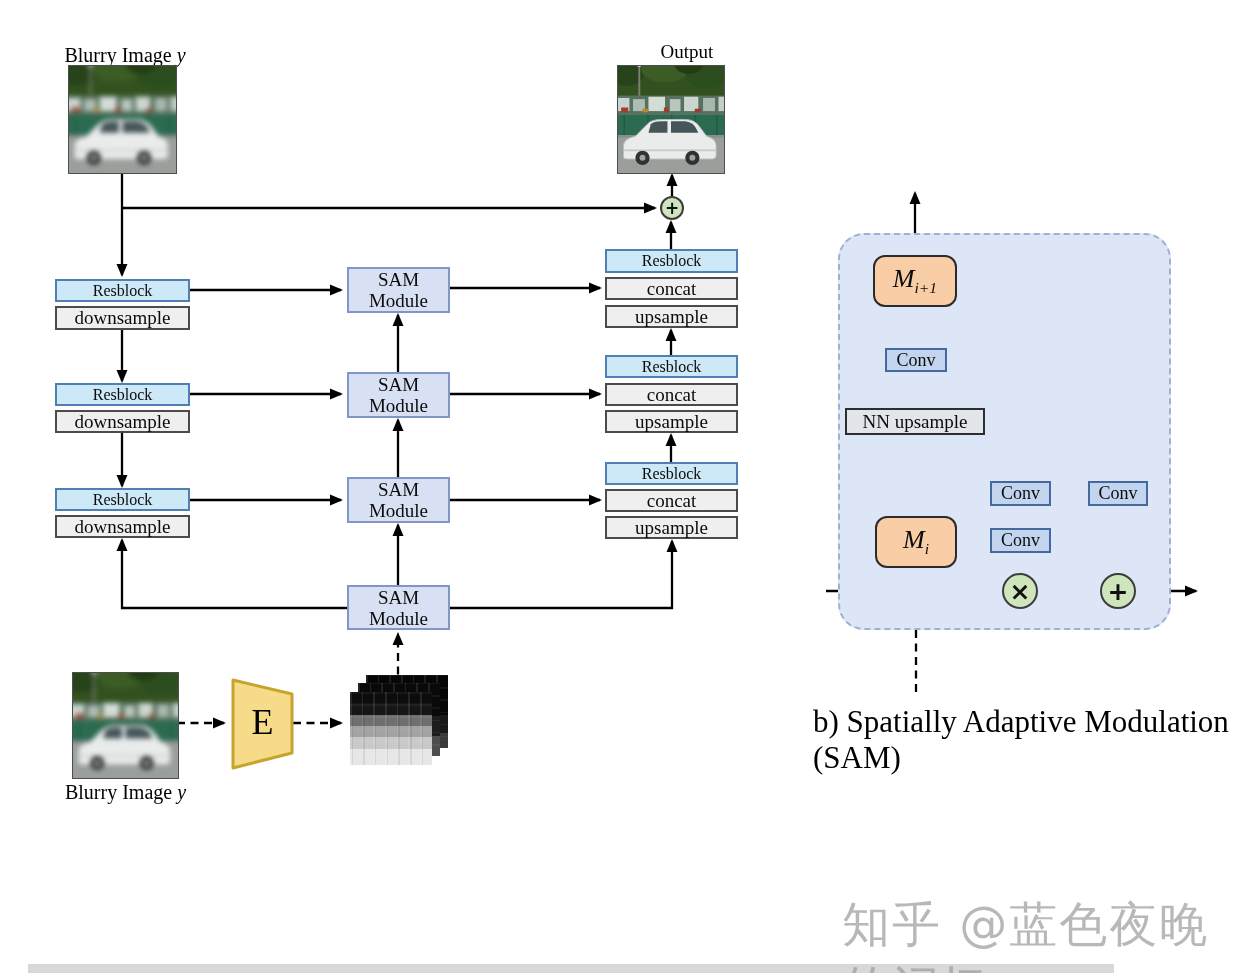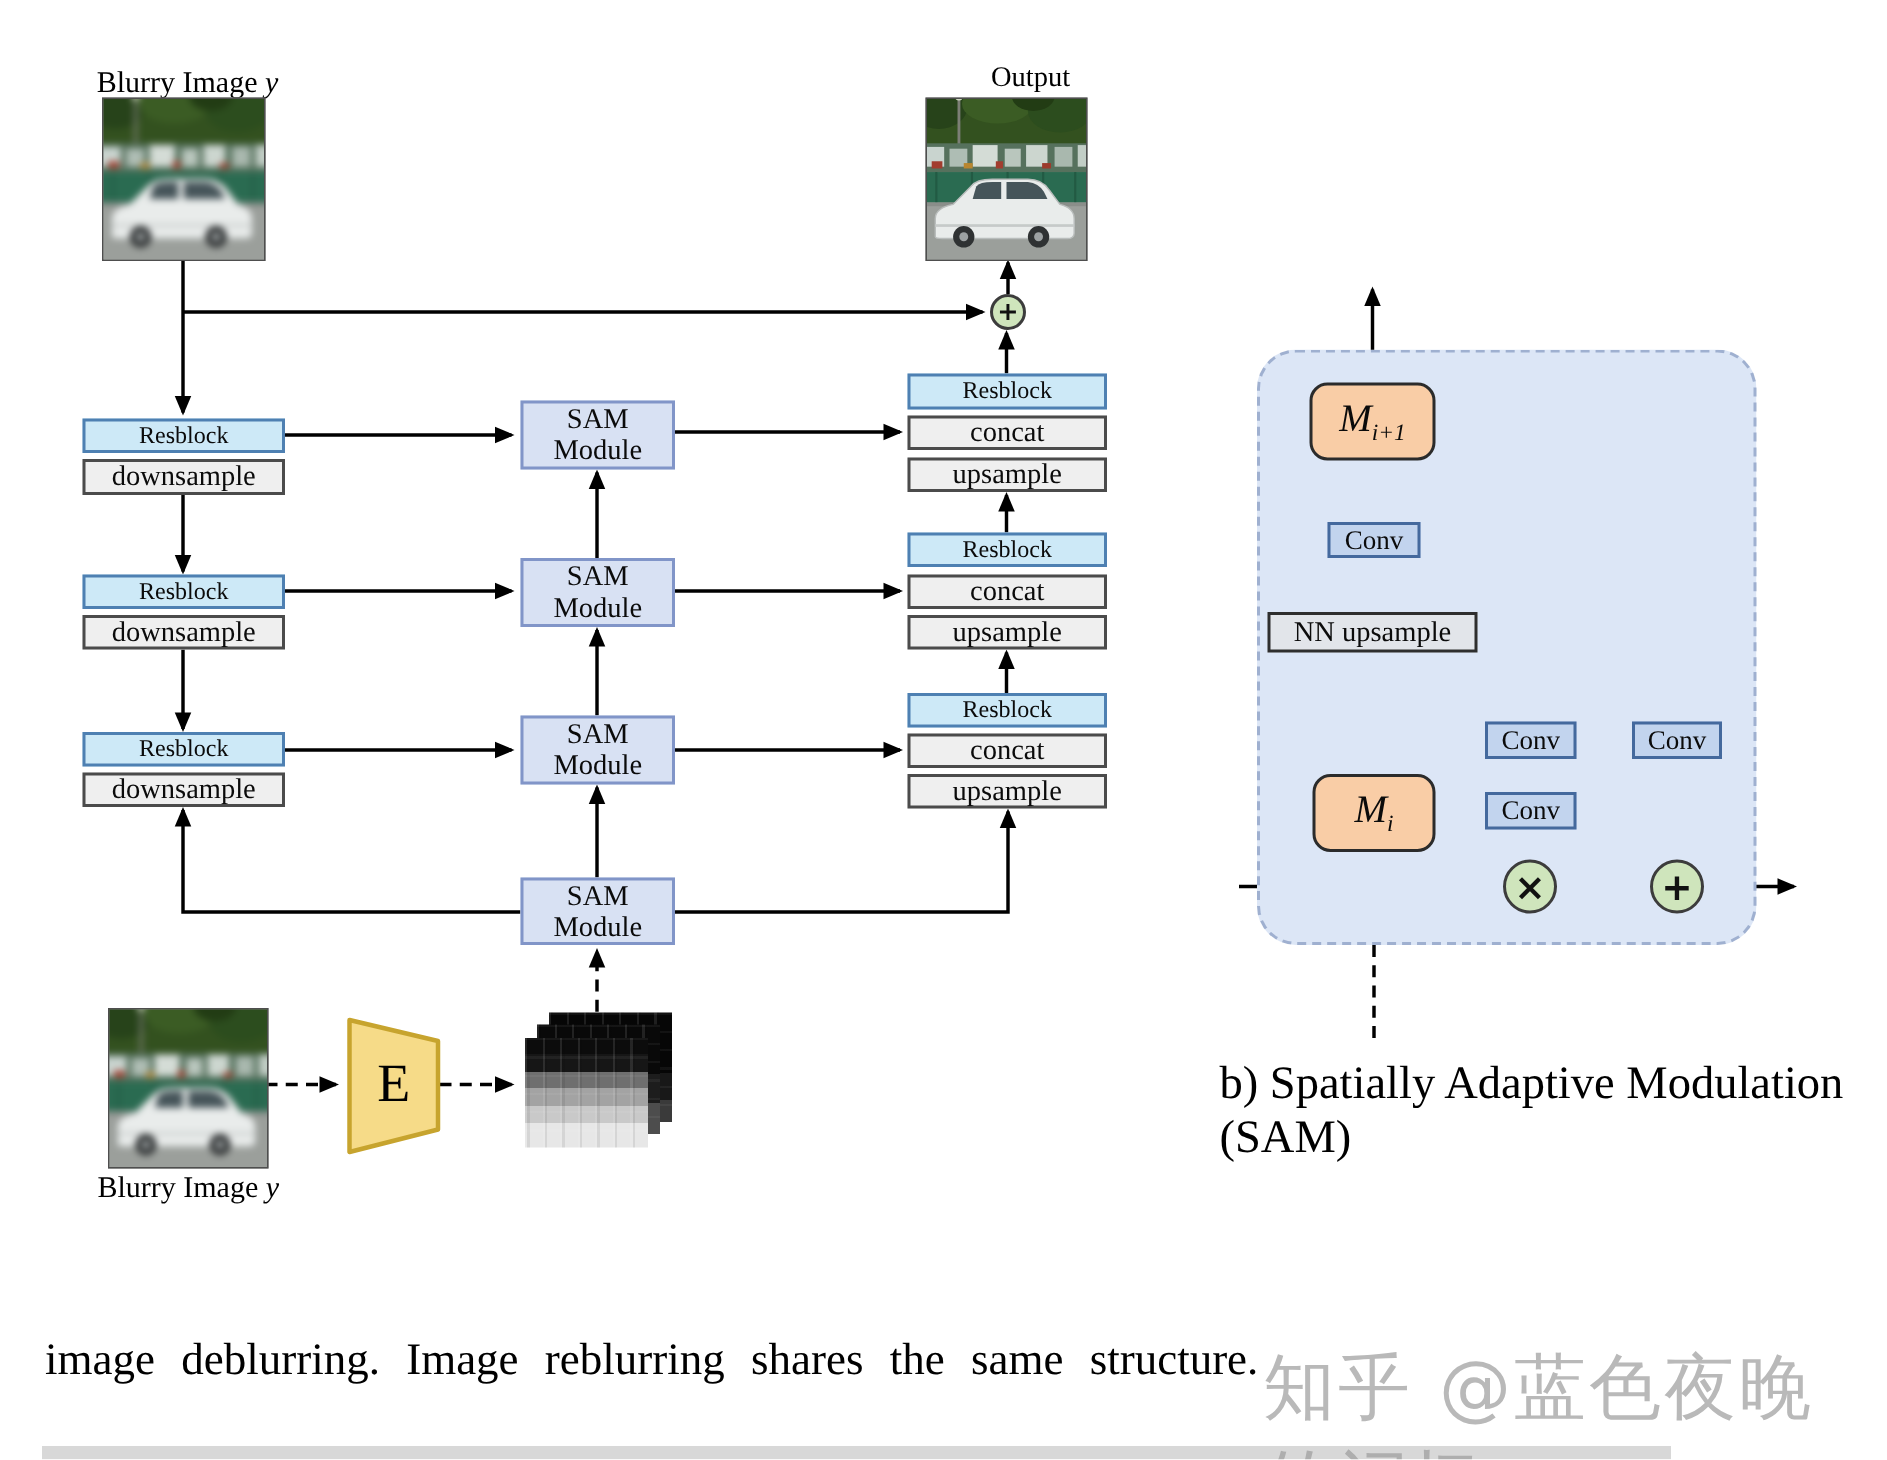--- a/index.html
+++ b/index.html
@@ -233,18 +233,17 @@
   </div>
   <div class="box convb" style="left:990px;top:481px;width:61px;height:25px;">Conv</div>
   <div class="box convb" style="left:1088px;top:481px;width:60px;height:25px;">Conv</div>
   <div class="box convb" style="left:990px;top:528px;width:61px;height:25px;">Conv</div>
   <div class="node node-lg" style="left:1002px;top:573px;">×</div>
   <div class="node node-lg" style="left:1100px;top:573px;">+</div>
 
   <div class="lbl cap-b">b) Spatially Adaptive Modulation (SAM)</div>
 
   <div class="figcap">
-    <div class="lline">image deblurring. Image reblurring shares the same structure.</div>
   </div>
   <div class="watermark">知乎 @蓝色夜晚的记忆</div>
   <div class="bottom-strip"></div>
 
 </div>
 
 </body></html>

